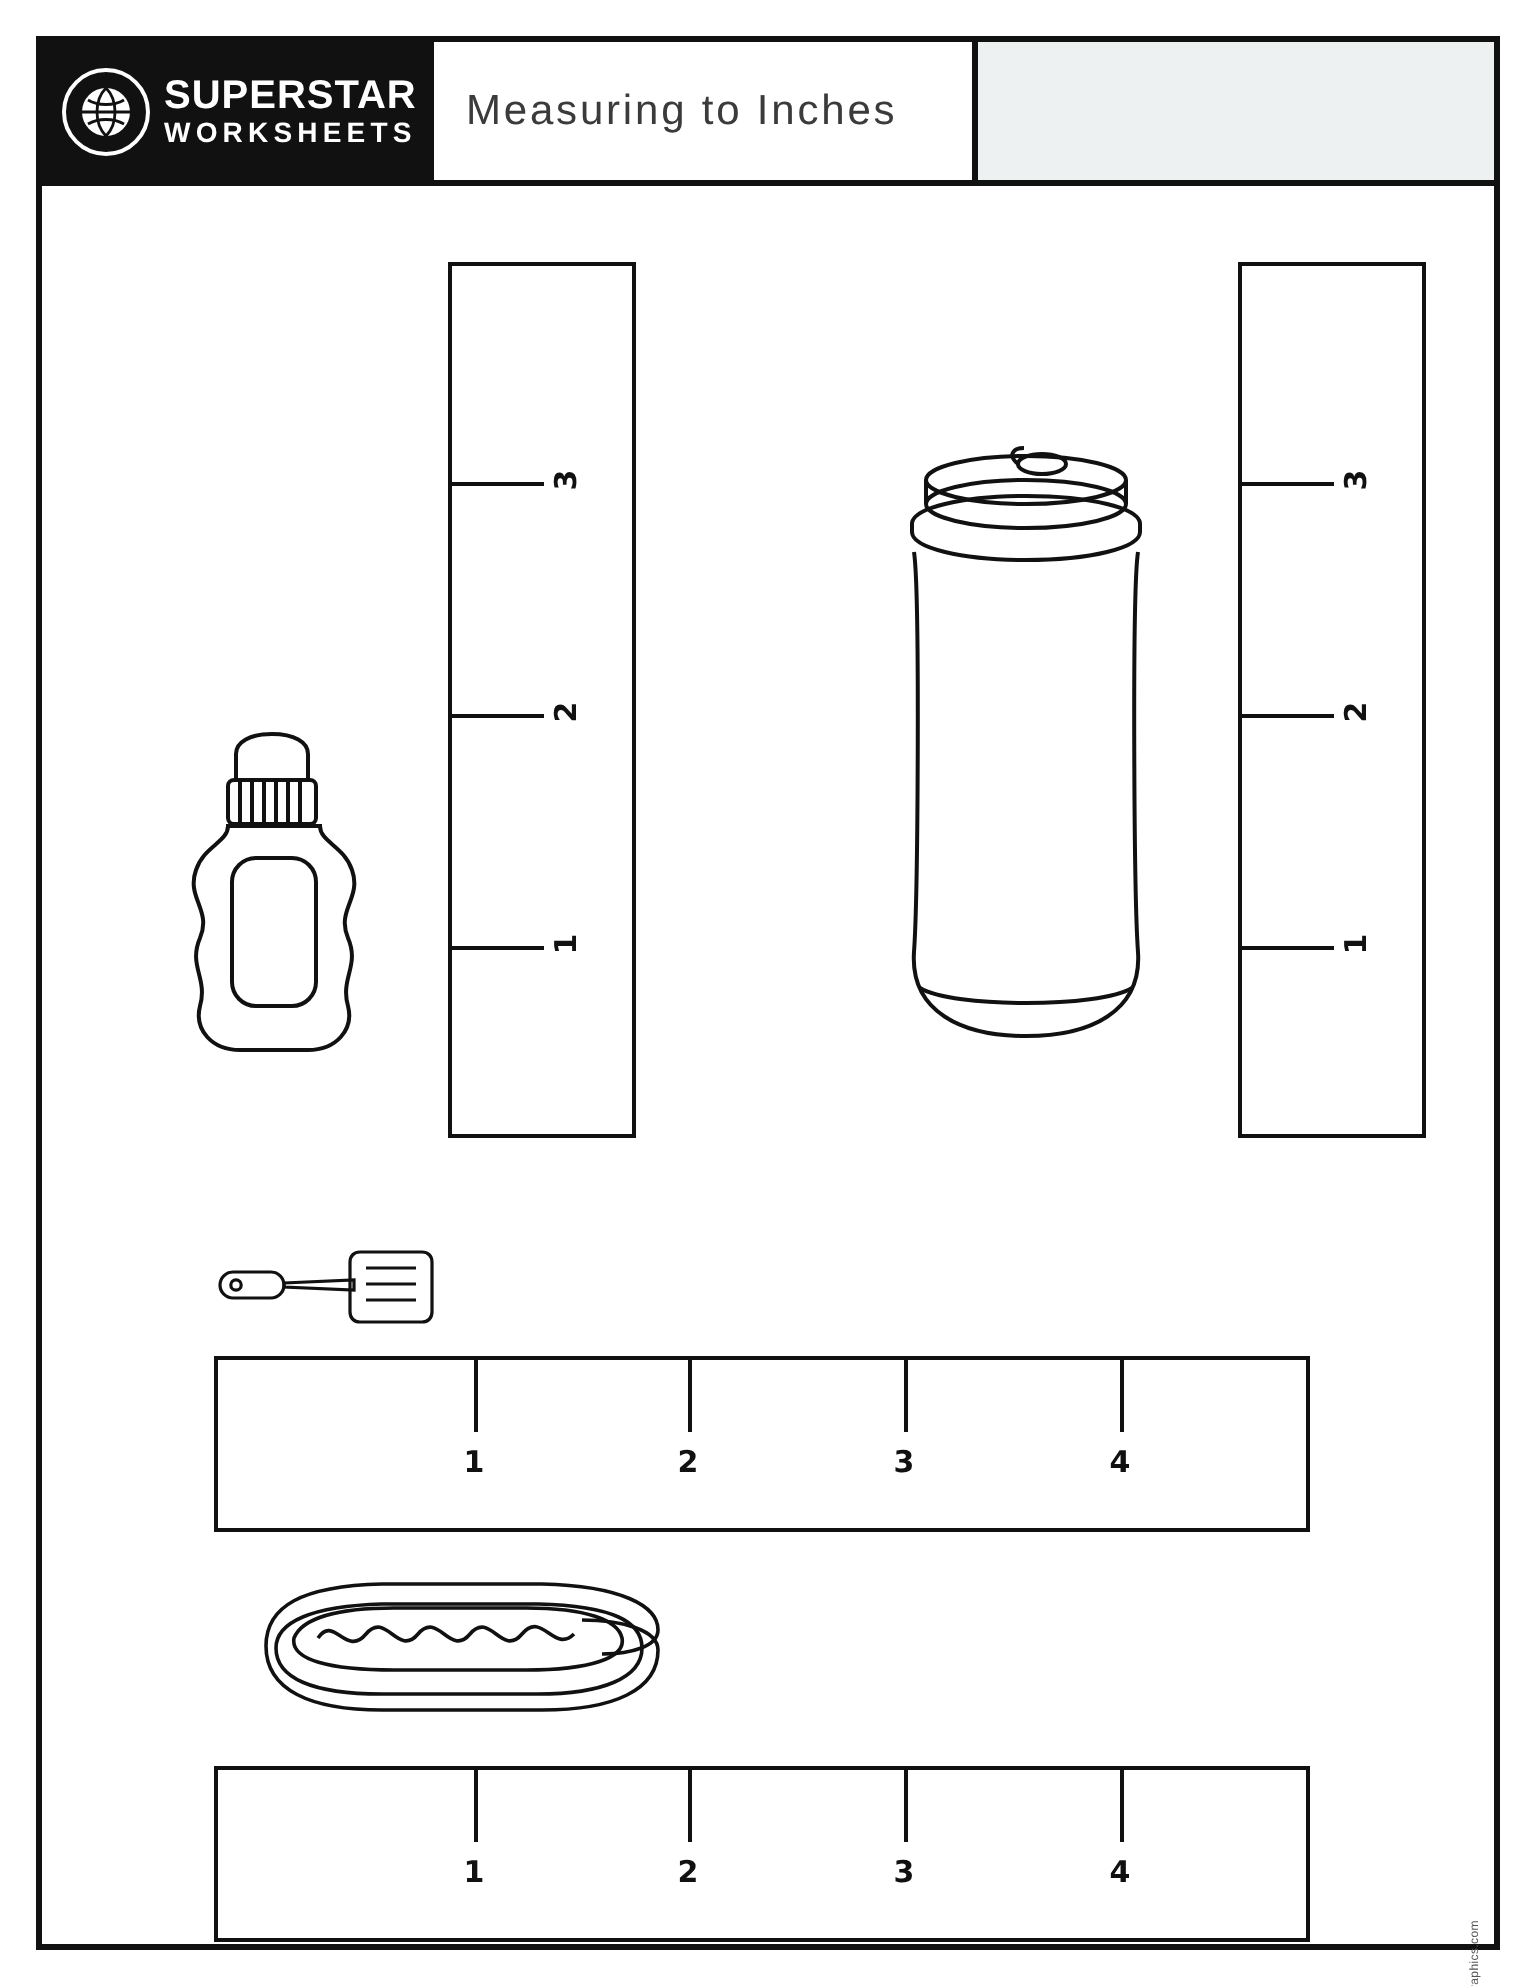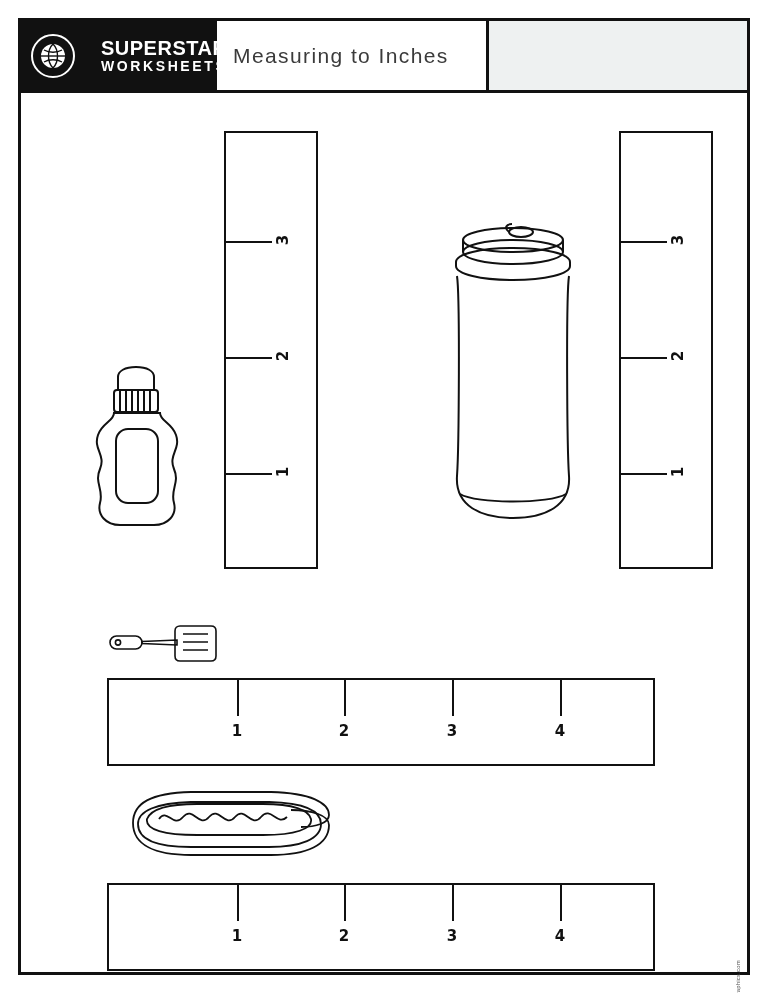--- a/index.html
+++ b/index.html
@@ -39,21 +39,20 @@
   }
   .brand {
     width: 196px;
     background: #111;
     color: #fff;
     display: flex;
     align-items: center;
     padding-left: 10px;
     box-sizing: border-box;
     flex: 0 0 auto;
-    gap: 19px;
   }
   .brand-logo {
     width: 40px;
     height: 40px;
     border-radius: 50%;
     border: 2px solid #fff;
     background: #111;
     display: flex;
     align-items: center;
     justify-content: center;

